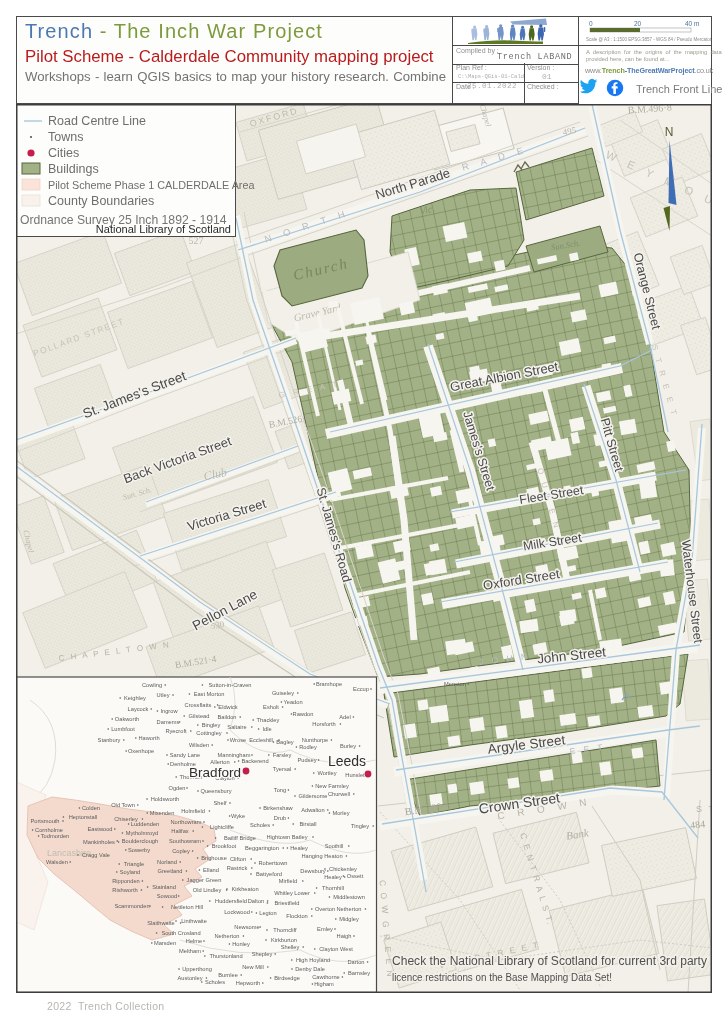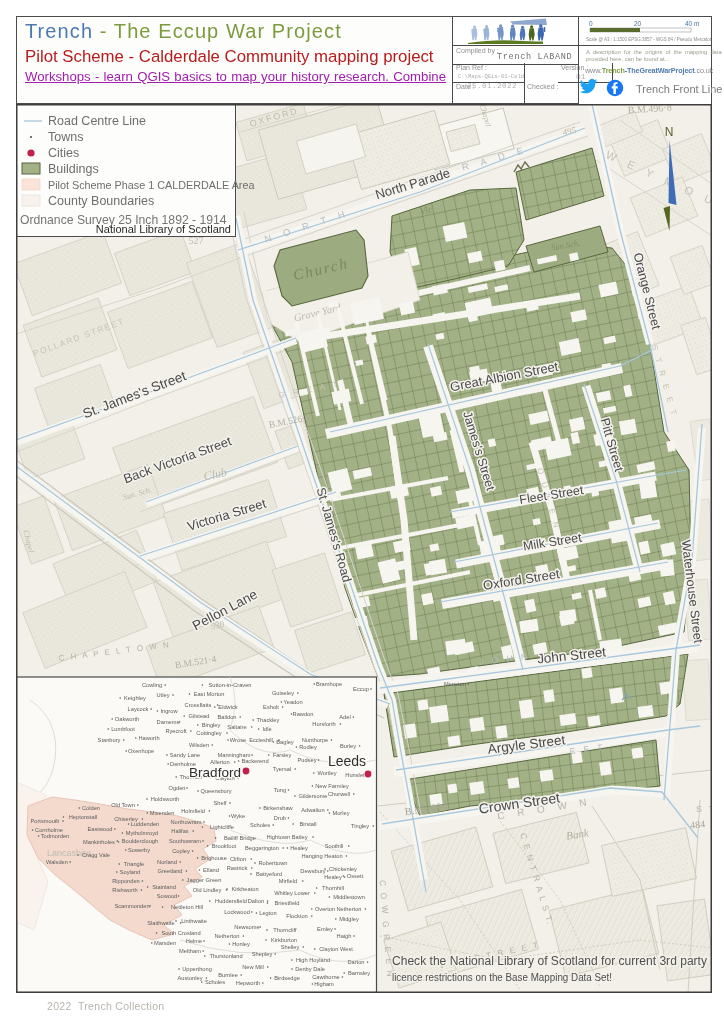--- a/index.html
+++ b/index.html
@@ -2,21 +2,21 @@
 <html><head><meta charset="utf-8">
 <style>
 html,body{margin:0;padding:0;background:#fff;}
 body{width:724px;height:1024px;position:relative;font-family:"Liberation Sans",sans-serif;overflow:hidden;}
 .abs{position:absolute;box-sizing:border-box;}
 .bx{border:1px solid #4a4a4a;}
 </style></head>
 <body>
 
 <div class="abs bx" style="left:16px;top:16px;width:437px;height:30px;background:#fdfdfc;">
- <div style="padding-left:8px;line-height:28px;font-size:20px;letter-spacing:1.1px;white-space:nowrap;"><span style="color:#4d79b2;">Trench </span><span style="color:#7d9b3d;">- The Eccup War Project</span></div>
+ <div style="padding-left:8px;line-height:28px;font-size:20px;letter-spacing:1.1px;white-space:nowrap;"><span style="color:#4d79b2;">Trench </span><span style="color:#7d9b3d;">- The Inch War Project</span></div>
 </div>
 
 <div class="abs bx" style="left:452px;top:16px;width:127px;height:30px;background:#fff;">
 <svg width="125" height="28" viewBox="0 0 125 28">
 
  <path d="M57 4.5 L93 1.5 L94 8 L60 7.5 Z" fill="#8fa8d0"></path>
 
  <path d="M15 26 Q40 22.5 60 23.5 Q78 24.5 90 24.5 L90 27 L15 27 Z" fill="#5c7a22"></path>
 
  <g>
@@ -62,34 +62,34 @@
  <text x="55" y="9" font-size="6.5" fill="#46749f">20</text>
  <text x="106" y="9" font-size="6.5" fill="#46749f">40 m</text>
  <rect x="11" y="11" width="101" height="4" fill="#fff" stroke="#9a9a9a" stroke-width="0.6"></rect>
  <rect x="11" y="11" width="50" height="4" fill="#5a6b2e"></rect>
  <text x="7" y="24" font-size="4.5" fill="#8b8b8b">Scale @ A3 :  1:1500    EPSG:3857  -  WGS 84 / Pseudo Mercator</text>
 </svg>
 </div>
 
 <div class="abs bx" style="left:16px;top:45px;width:437px;height:59px;background:#fdfdfc;border-top:none;">
  <div style="padding:2px 0 0 8px;font-size:16.8px;letter-spacing:0px;color:#b91c1c;white-space:nowrap;">Pilot Scheme - Calderdale Community mapping project</div>
- <div style="margin:2px 6px 0 8px;font-size:13.2px;color:#a21caf;text-align:justify;text-align-last:justify;line-height:16px;text-decoration:underline;">Workshops - learn QGIS basics to map your history research. Combine</div>
+ <div style="margin:2px 6px 0 8px;font-size:13.2px;color:#737373;text-align:justify;text-align-last:justify;line-height:16px;">Workshops - learn QGIS basics to map your history research. Combine</div>
 </div>
 
 <div class="abs bx" style="left:452px;top:46px;width:127px;height:19px;border-top:none;">
  <span style="position:absolute;left:3px;top:1px;font-size:7px;color:#8f8f8f;">Compiled by :</span>
  <span style="position:absolute;left:44px;top:6px;font-size:8.5px;letter-spacing:0.7px;color:#6e6e6e;font-family:'Liberation Mono',monospace;white-space:nowrap;">Trench LABAND</span>
 </div>
 
 <div class="abs bx" style="left:452px;top:63px;width:73px;height:20px;border-top:none;overflow:hidden;">
  <span style="position:absolute;left:3px;top:1px;font-size:7px;color:#8f8f8f;">Plan Ref :</span>
  <span style="position:absolute;left:5px;top:10px;font-size:5.5px;color:#adadad;font-family:'Liberation Mono',monospace;white-space:nowrap;">C:\Maps-QGis-01-Calderdale</span>
 </div>
 
-<div class="abs bx" style="left:524px;top:63px;width:55px;height:20px;border-top:none;border-left:none;margin-left:34px;">
+<div class="abs bx" style="left:524px;top:63px;width:55px;height:20px;border-top:none;border-left:none;">
  <span style="position:absolute;left:3px;top:1px;font-size:7px;color:#8f8f8f;">Version :</span>
  <span style="position:absolute;left:18px;top:9px;font-size:8px;color:#b0b0b0;font-family:'Liberation Mono',monospace;">01</span>
 </div>
 
 <div class="abs bx" style="left:452px;top:82px;width:73px;height:22px;border-top:none;">
  <span style="position:absolute;left:3px;top:1px;font-size:7px;color:#8f8f8f;">Date :</span>
  <span style="position:absolute;left:14px;top:0;font-size:7.5px;letter-spacing:0.5px;color:#b0b0b0;font-family:'Liberation Mono',monospace;white-space:nowrap;">25.01.2022</span>
 </div>
 
 <div class="abs bx" style="left:524px;top:82px;width:55px;height:22px;border-top:none;border-left:none;">

